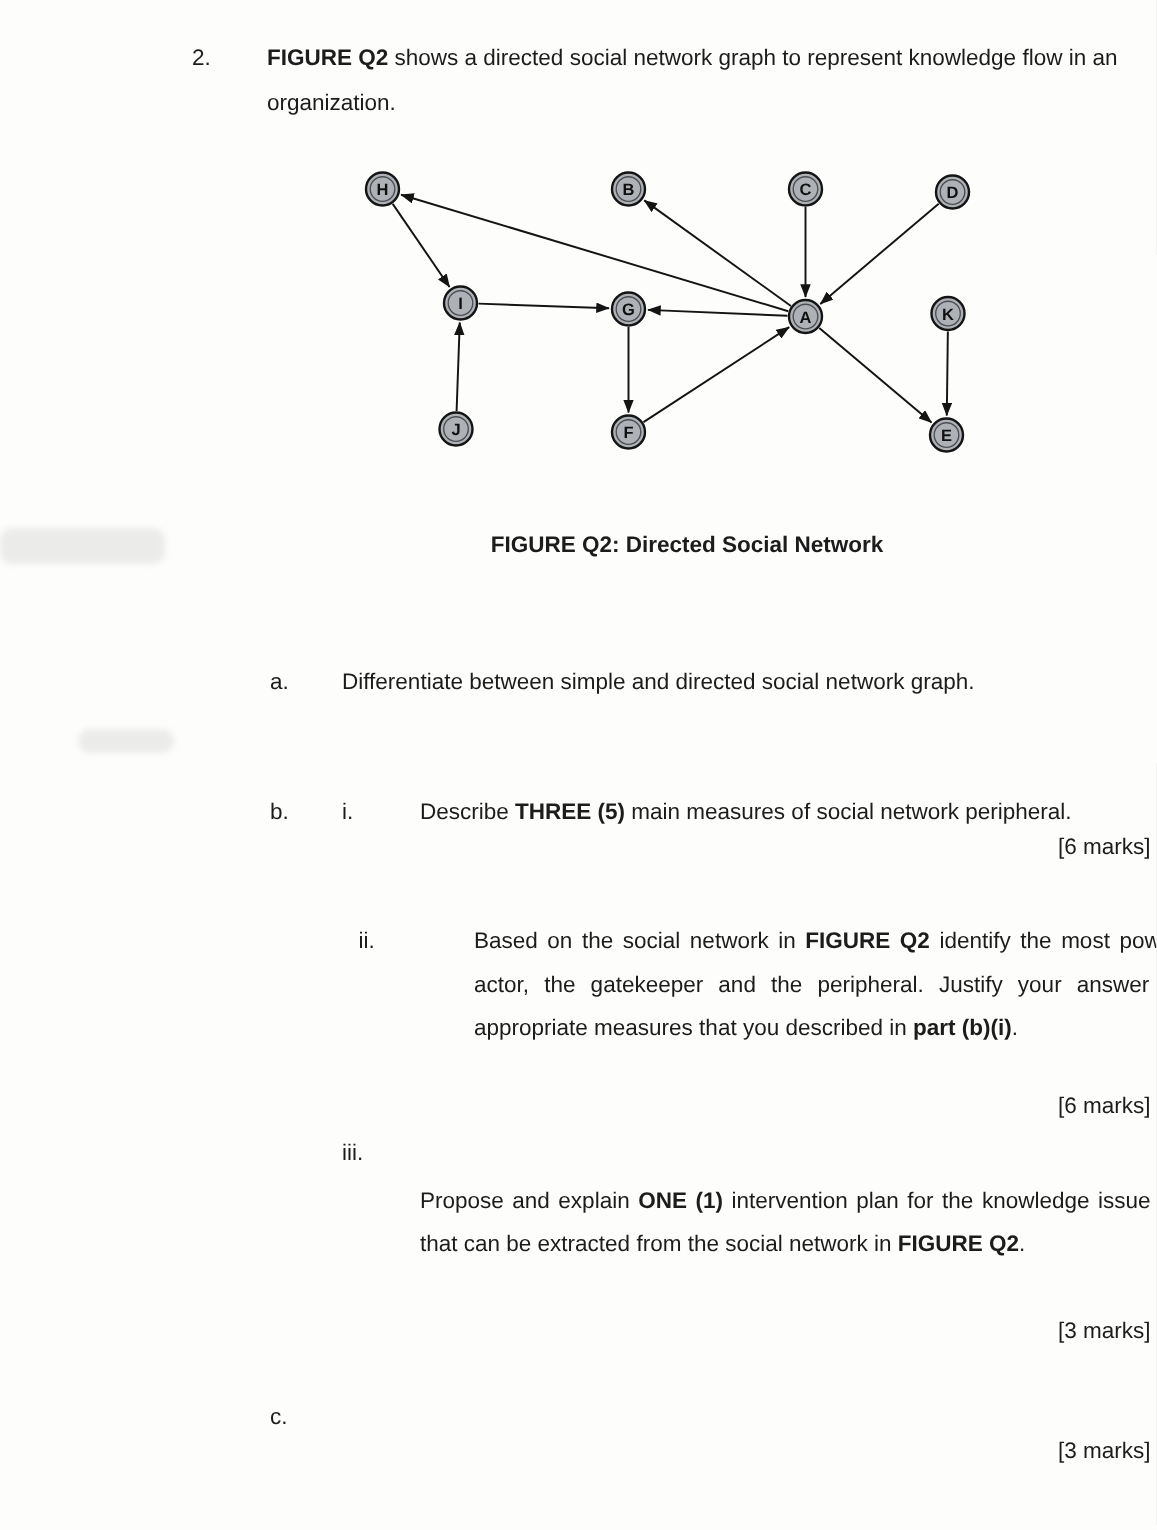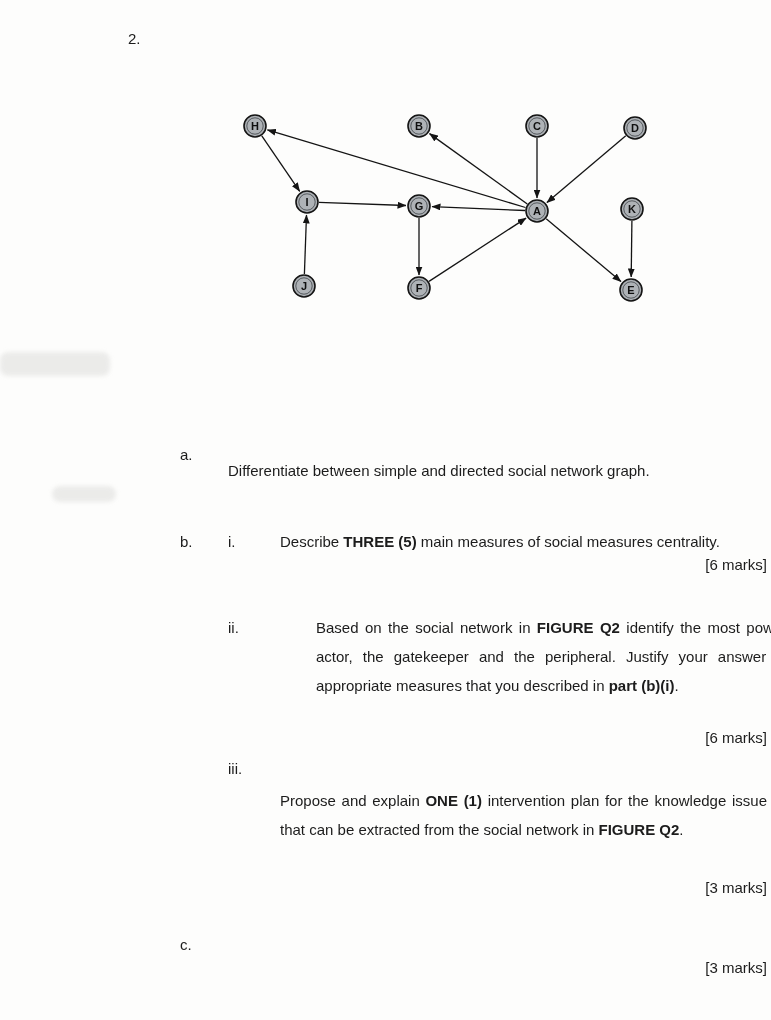--- a/index.html
+++ b/index.html
@@ -14,39 +14,40 @@
   }
   .abs{position:absolute;}
   .bold{font-weight:bold;}
   .intro{left:178px;top:24px;width:594px;line-height:30px;}
   .qnum{left:128px;top:24px;line-height:30px;}
   .graph-wrap{left:228px;top:100px;width:460px;height:240px;}
   .caption{left:228px;top:355px;width:460px;text-align:center;font-weight:bold;}
   .marks{right:4px;text-align:right;width:200px;}
   .label-col1{left:180px;line-height:29px;}
   .label-col2{left:228px;line-height:29px;}
-  .text-col1{left:228px;line-height:29px;margin-top:16px;}
+  .text-col1{left:228px;line-height:29px;}
   .text-col2{left:280px;line-height:29px;}
   .just{text-align:justify;}
   .smudge{background:#dddddb;opacity:.55;border-radius:8px;filter:blur(2px);}
   
   .edge{stroke:#141414;stroke-width:1.3px;}
   .node{fill:#aeb2b6;stroke:#141414;stroke-width:1.6px;}
   .node-ring{fill:none;stroke:#4a4e52;stroke-width:.9px;}
   .node-label{font-family:"Liberation Sans",sans-serif;font-size:11px;font-weight:bold;fill:#101010;text-anchor:middle;}
 </style>
 </head>
 <body>
 
 <div class="page">
 
   <div class="abs smudge" style="left:0;top:352px;width:110px;height:24px;"></div>
   <div class="abs smudge" style="left:52px;top:486px;width:64px;height:16px;"></div>
 
   <div class="abs qnum">2.</div>
+  <div class="abs intro"><span class="bold">FIGURE Q2</span><span> shows a directed social network graph to represent knowledge flow in an organization.</span></div>
 
   <div class="abs graph-wrap">
     <svg width="460" height="240" viewBox="0 0 460 240">
       <defs>
         <marker id="arrow" markerUnits="userSpaceOnUse" markerWidth="9" markerHeight="7" refX="8.5" refY="3.5" orient="auto">
           <path d="M0,0 L9,3.5 L0,7 z" fill="#141414"></path>
         </marker>
       </defs>
     <line x1="33.8" y1="35.9" x2="71.7" y2="91.3" class="edge" marker-end="url(#arrow)"></line>
         <line x1="297.5" y1="107.5" x2="39.4" y2="29.8" class="edge" marker-end="url(#arrow)"></line>
@@ -89,31 +90,32 @@
         <text x="76" y="190" class="node-label">J</text>
         <circle cx="191" cy="188" r="11" class="node"></circle>
         <circle cx="191" cy="188" r="8.2" class="node-ring"></circle>
         <text x="191" y="192" class="node-label">F</text>
         <circle cx="403" cy="190" r="11" class="node"></circle>
         <circle cx="403" cy="190" r="8.2" class="node-ring"></circle>
         <text x="403" y="194" class="node-label">E</text>
       </svg>
   </div>
 
+  <div class="abs caption">FIGURE Q2: Directed Social Network</div>
 
   <div class="abs label-col1" style="top:440px;">a.</div>
   <div class="abs text-col1" style="top:440px;width:508px;"><span>Differentiate between simple and directed social network graph.</span></div>
 
   <div class="abs label-col1" style="top:527px;">b.</div>
 
   <div class="abs label-col2" style="top:527px;">i.</div>
-  <div class="abs text-col2" style="top:527px;width:482px;"><span>Describe </span><span class="bold">THREE (5)</span><span> main measures of social measures centrality.</span></div>
+  <div class="abs text-col2" style="top:527px;width:482px;"><span>Describe </span><span class="bold">THREE (5)</span><span> main measures of social network peripheral.</span></div>
   <div class="abs marks" style="top:556px;">[6 marks]</div>
 
-  <div class="abs label-col2" style="top:613px;">ii.</div>
+  <div class="abs label-col2" style="top:613px;margin-left:11px;">ii.</div>
   <div class="abs text-col2 just" style="top:613px;width:487px;margin-left:36px;"><span>Based on the social network in </span><span class="bold">FIGURE Q2</span><span> identify the most powerful actor, the gatekeeper and the peripheral. Justify your answer with appropriate measures that you described in </span><span class="bold">part (b)(i)</span><span>.</span></div>
   <div class="abs marks" style="top:729px;">[6 marks]</div>
 
   <div class="abs label-col2" style="top:754px;">iii.</div>
   <div class="abs text-col2 just" style="top:786px;width:487px;"><span>Propose and explain </span><span class="bold">ONE (1)</span><span> intervention plan for the knowledge issue that can be extracted from the social network in </span><span class="bold">FIGURE Q2</span><span>.</span></div>
   <div class="abs marks" style="top:879px;">[3 marks]</div>
 
   <div class="abs label-col1" style="top:930px;">c.</div>
   <div class="abs marks" style="top:959px;">[3 marks]</div>
 

